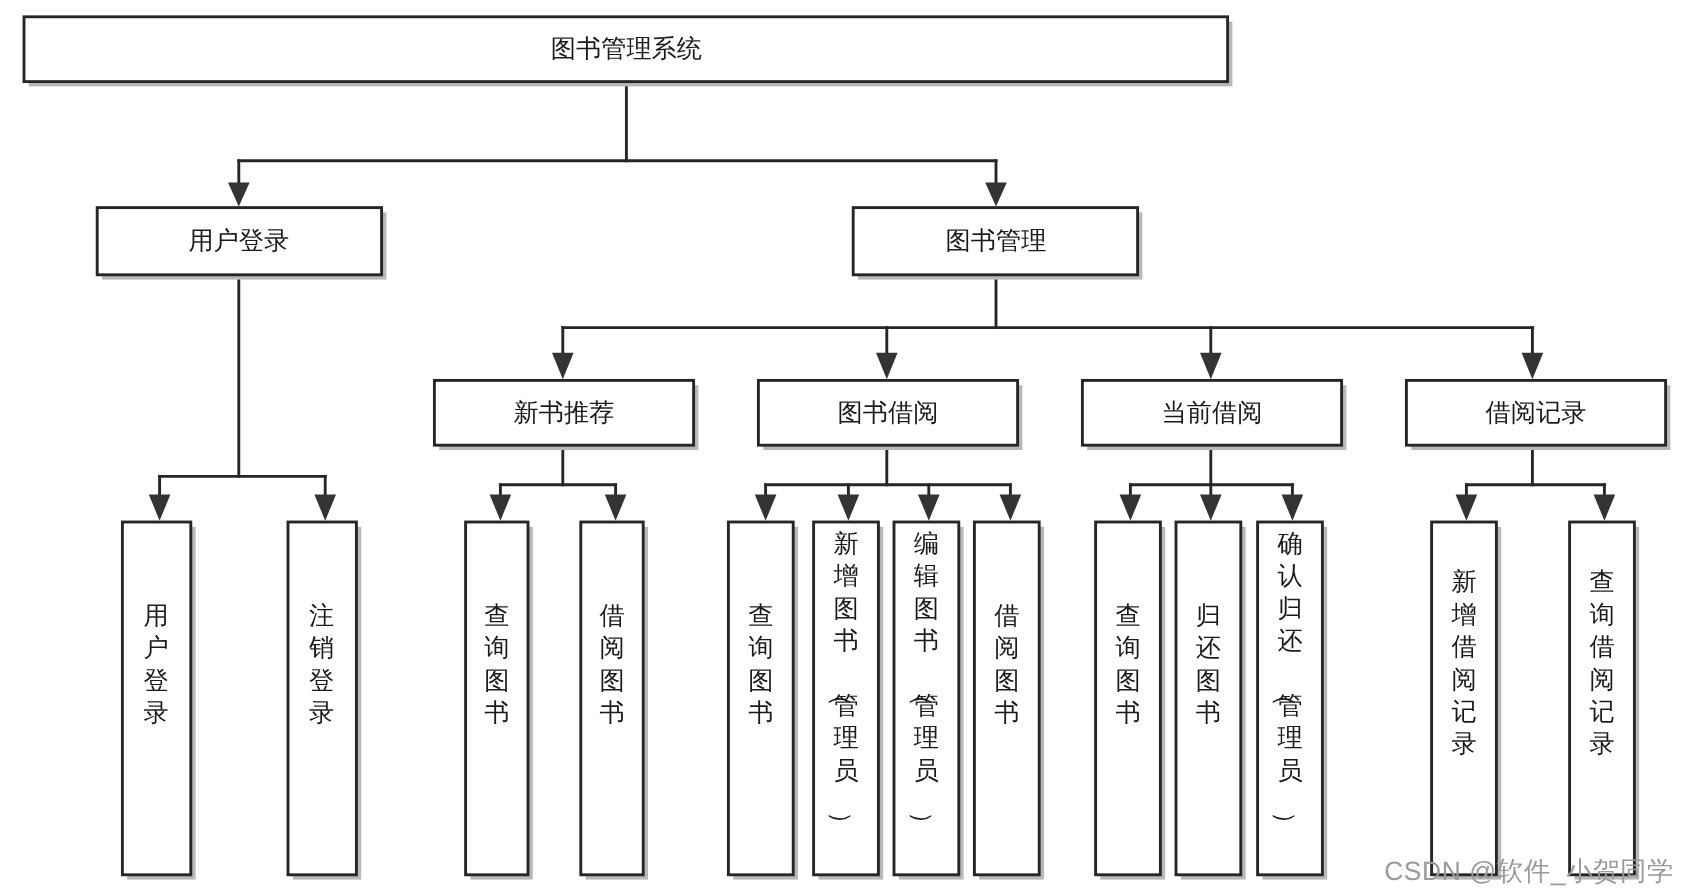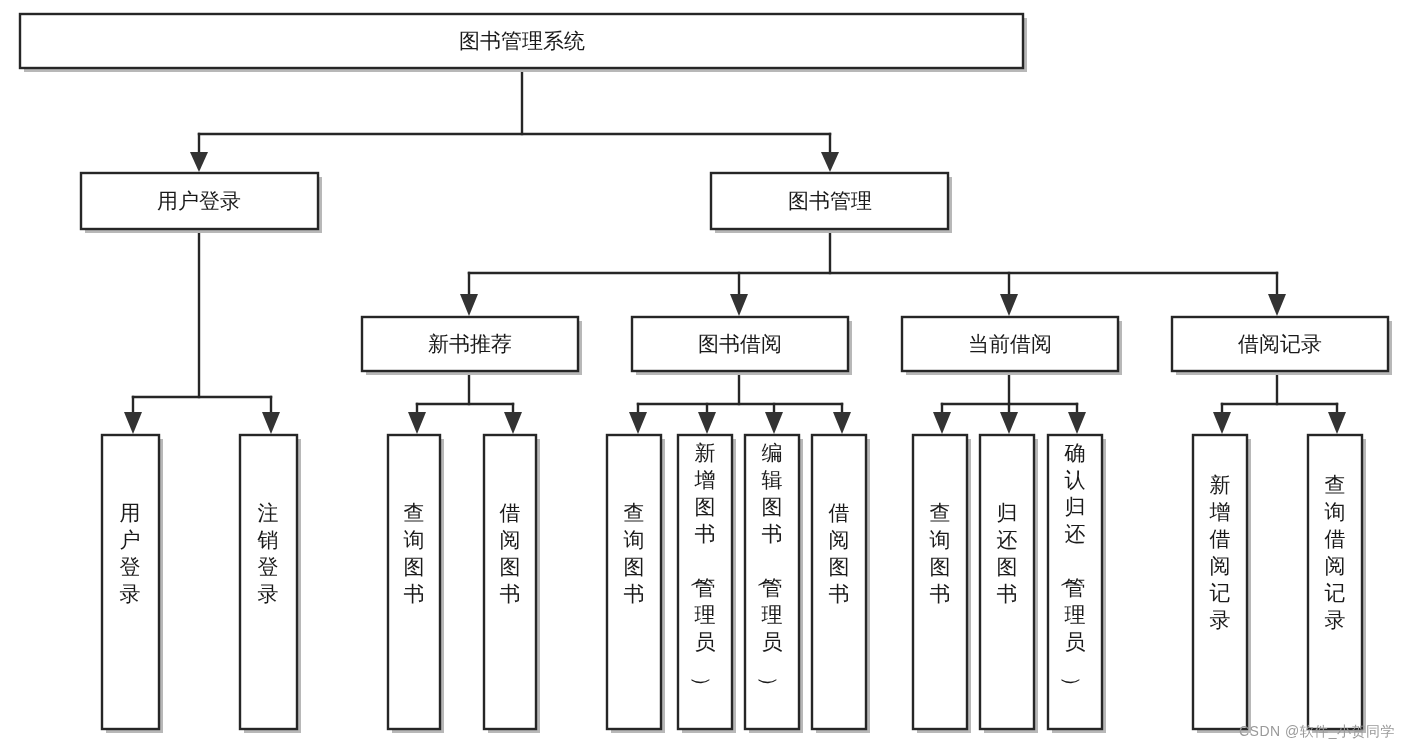--- a/index.html
+++ b/index.html
@@ -57,21 +57,21 @@
     font-family: "Liberation Sans", "DejaVu Sans", sans-serif;
     fill: #1a1a1a;
     font-size: 21px;
     text-anchor: middle;
   }
   .watermark {
     position: absolute;
     right: 10px;
     bottom: 6px;
     font-family: "Liberation Sans", "DejaVu Sans", sans-serif;
-    font-size: 14px;
+    font-size: 22px;
     color: #9a9a9a;
     letter-spacing: 0.5px;
     white-space: nowrap;
     pointer-events: none;
   }
 </style>
 </head>
 <body>
 
 <div id="diagram-root">

